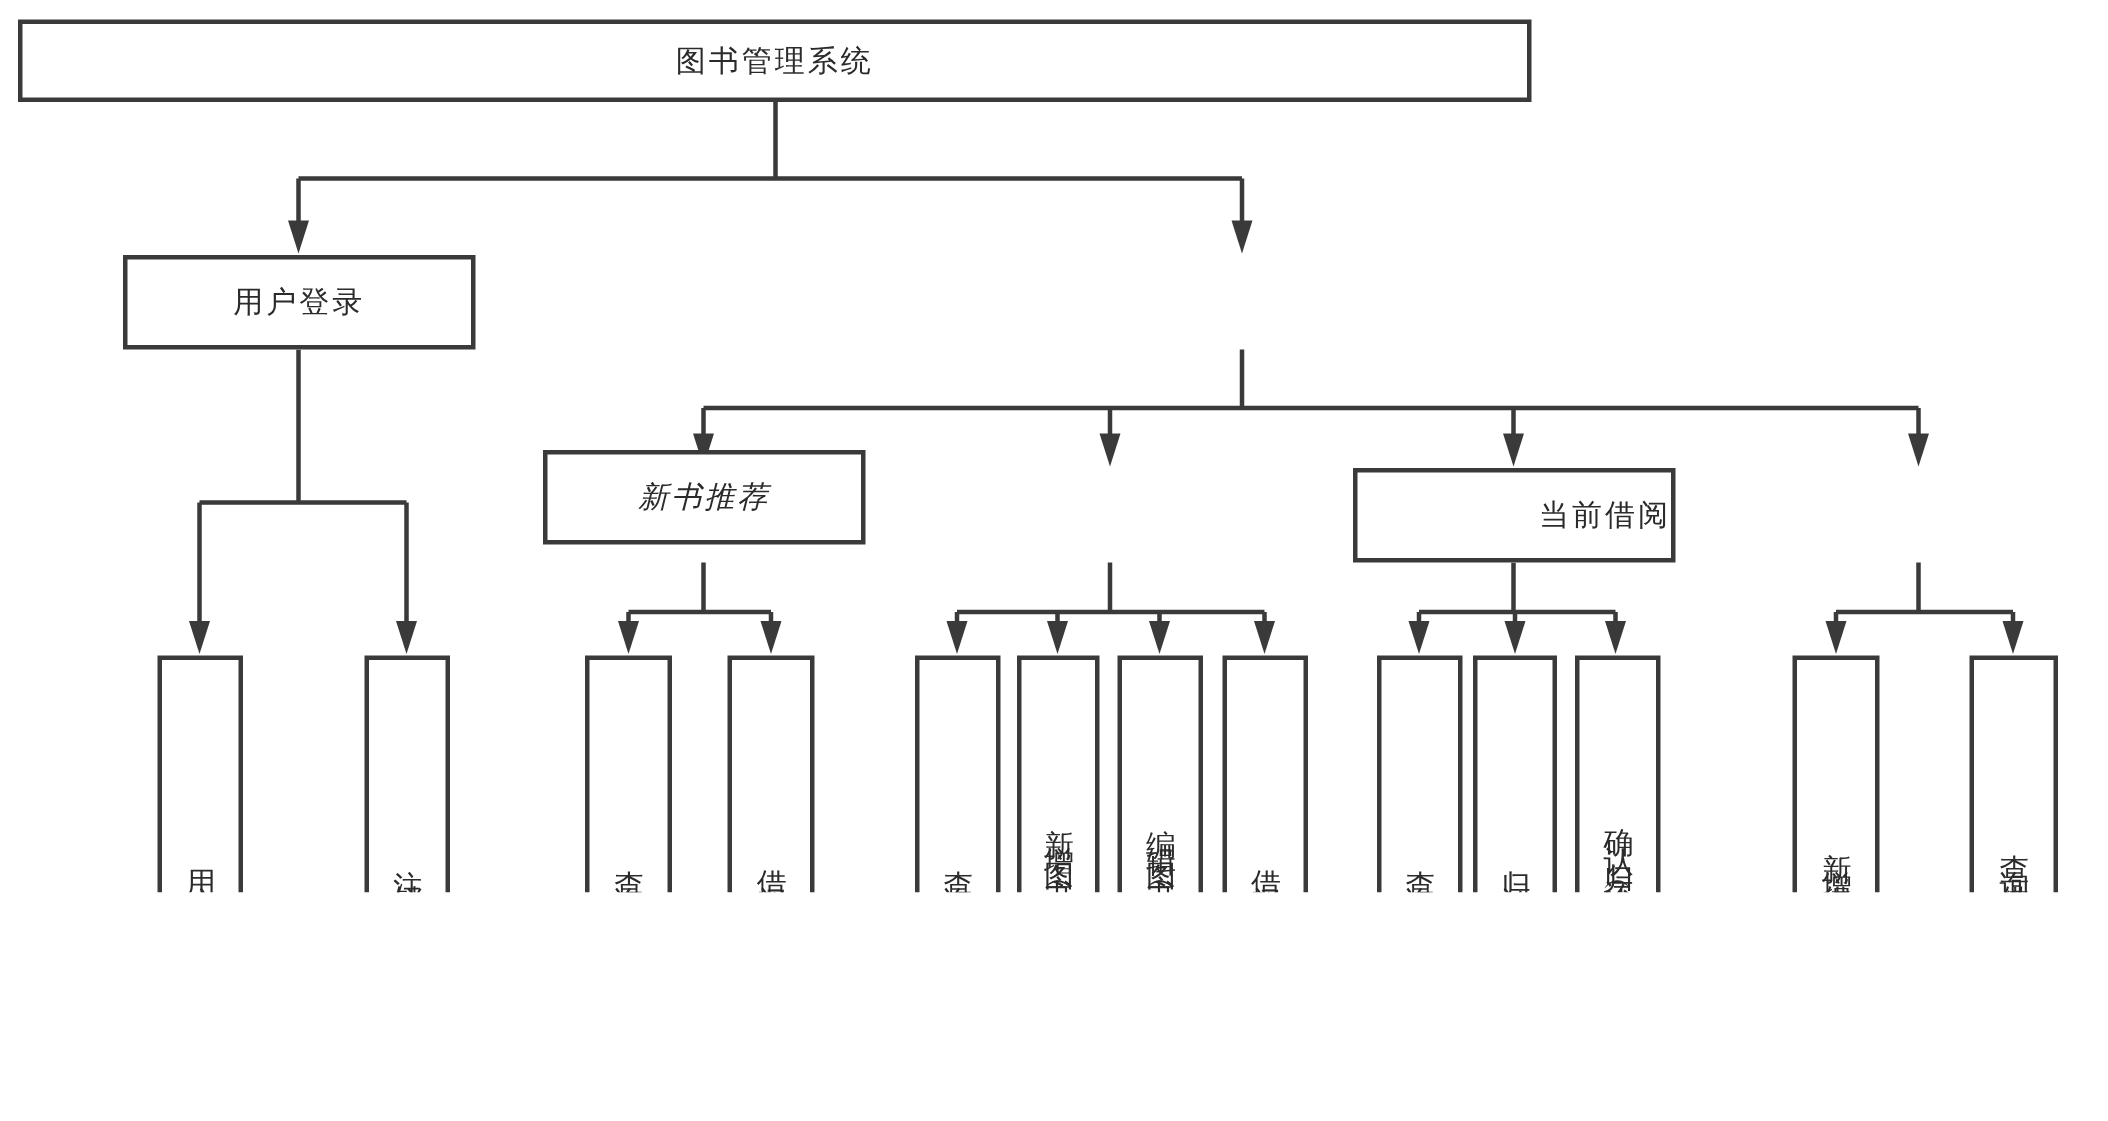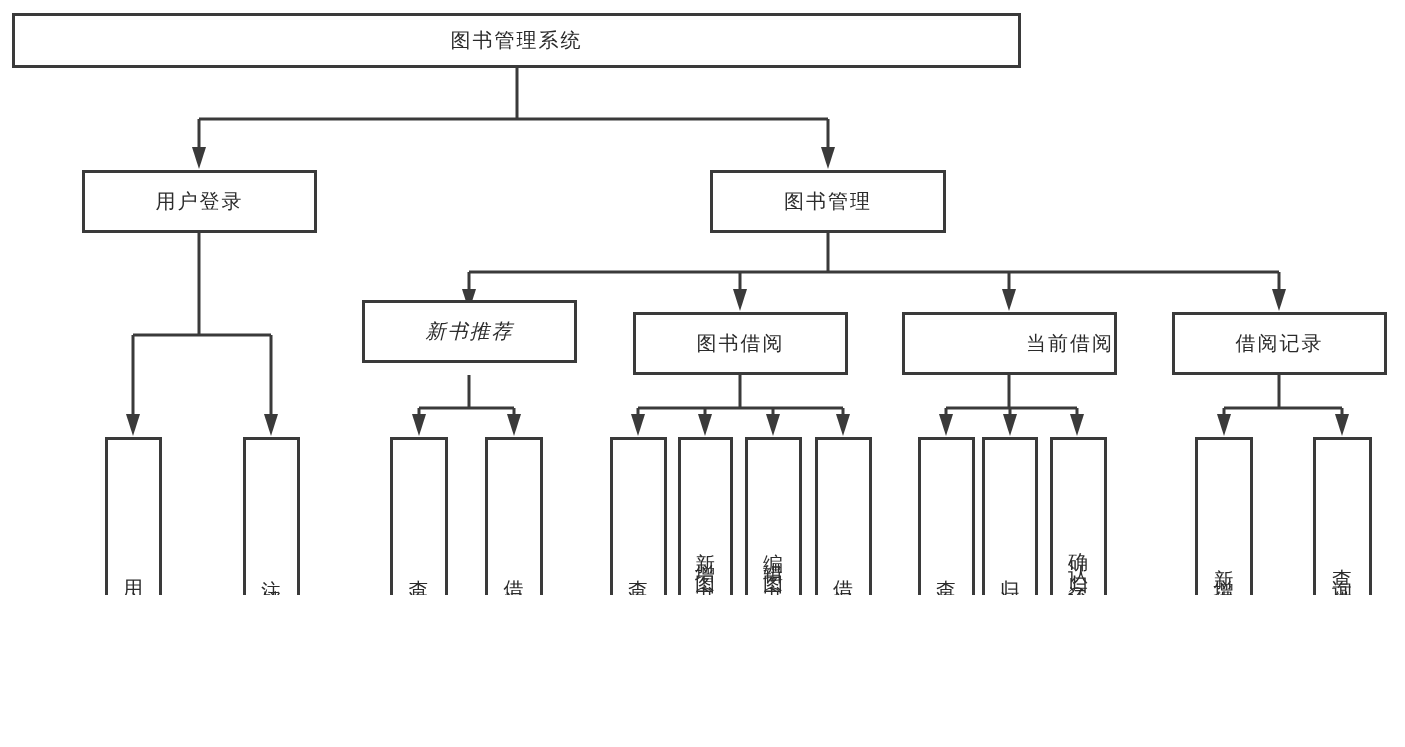--- a/index.html
+++ b/index.html
@@ -90,35 +90,26 @@
     </g>
   </svg>
 
   <div class="hbox" style="left:12px;top:13px;width:1009px;height:55px;">
     <span>图书管理系统</span>
   </div>
 
   <div class="hbox" style="left:82px;top:170px;width:235px;height:63px;">
     <span>用户登录</span>
   </div>
-  <div class="hbox" style="left:710px;top:170px;width:236px;height:63px;">
-    <span>图书管理</span>
-  </div>
 
   <div class="hbox" style="left:362px;top:300px;width:215px;height:63px;font-style:italic;">
     <span>新书推荐</span>
   </div>
-  <div class="hbox" style="left:633px;top:312px;width:215px;height:63px;">
-    <span>图书借阅</span>
-  </div>
   <div class="hbox" style="left:902px;top:312px;width:215px;height:63px;justify-content:flex-end;">
     <span>当前借阅</span>
-  </div>
-  <div class="hbox" style="left:1172px;top:312px;width:215px;height:63px;">
-    <span>借阅记录</span>
   </div>
 
   <div class="vbox" style="left:105px;top:437px;width:57px;height:298px;">
     <span>用户登录</span>
   </div>
   <div class="vbox" style="left:243px;top:437px;width:57px;height:298px;">
     <span>注销登录</span>
   </div>
 
   <div class="vbox" style="left:390px;top:437px;width:58px;height:298px;">

